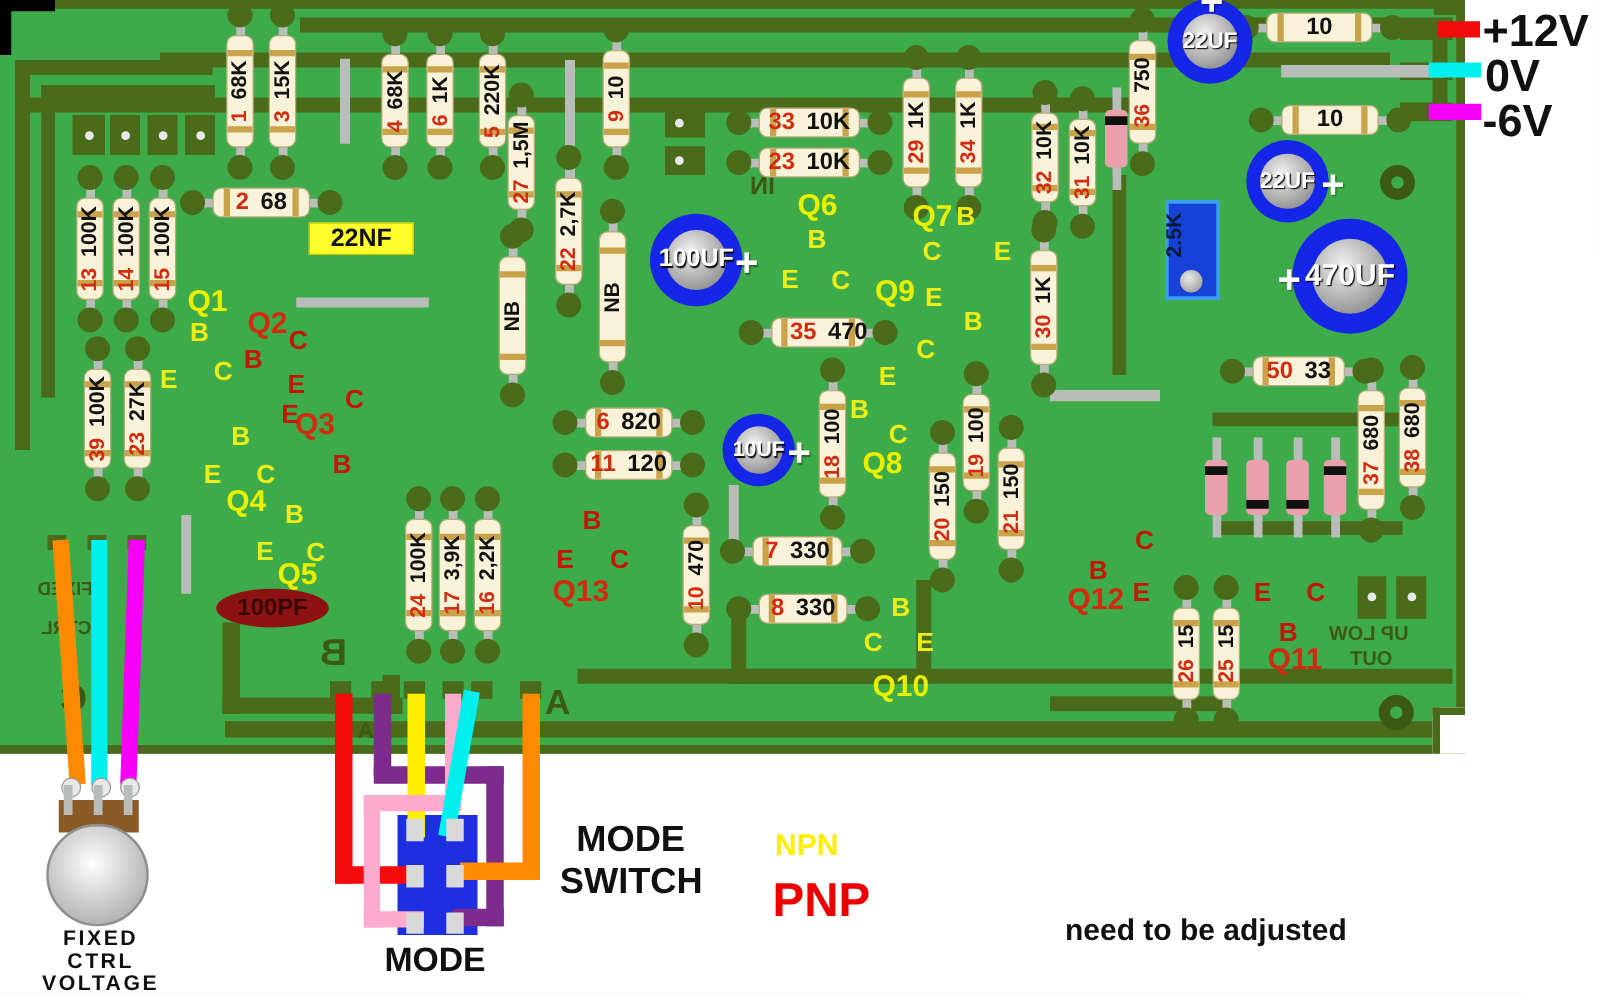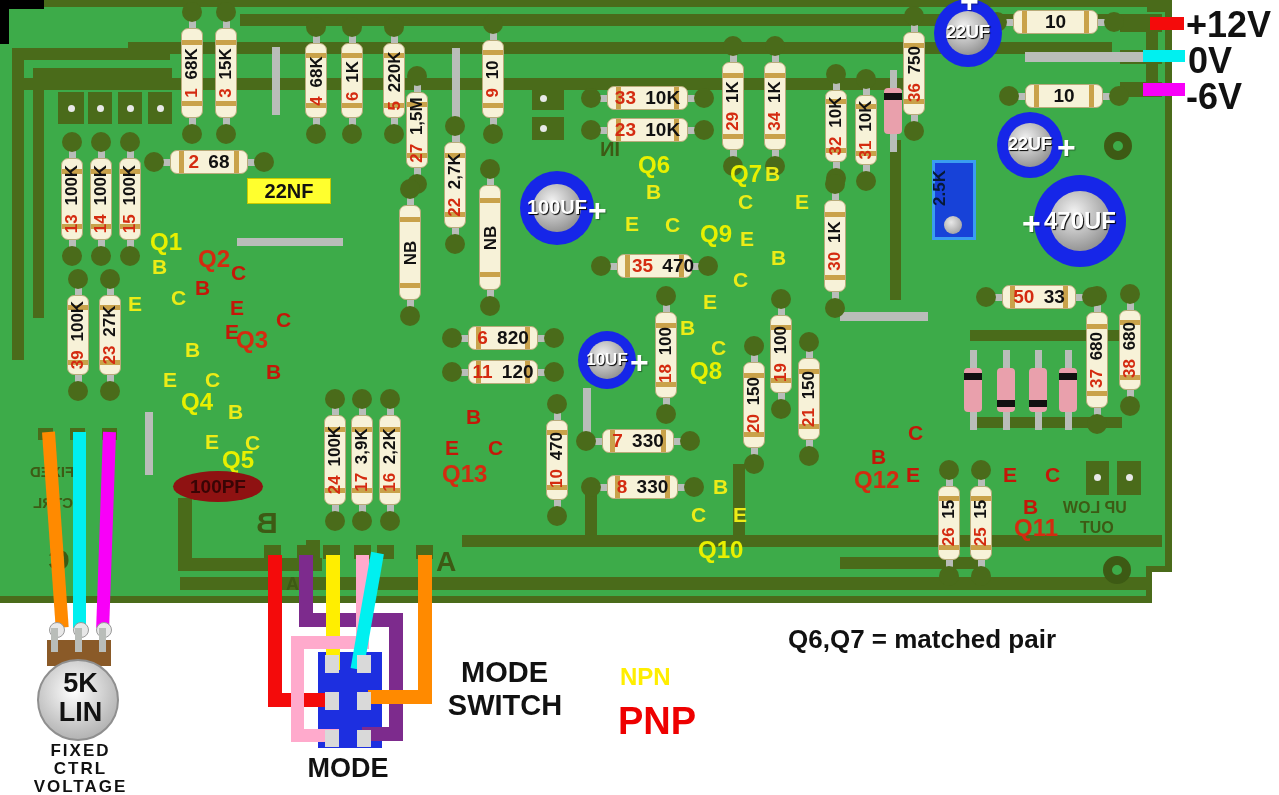--- a/index.html
+++ b/index.html
@@ -595,26 +595,24 @@
   <div id="trim-screw"></div>
 
   <div class="ann" id="lbl-p12">+12V</div>
   <div class="ann" id="lbl-0v">0V</div>
   <div class="ann" id="lbl-m6">-6V</div>
 
   <div class="ann" id="lbl-mode2">SWITCH</div>
   <div class="ann" id="lbl-mode1">MODE</div>
   <div class="ann" id="lbl-npn">NPN</div>
   <div class="ann" id="lbl-pnp">PNP</div>
-  <div class="ann" id="note0">Q6,Q7 = matched pair</div>
+  <div class="ann" id="note3">need to be adjusted</div>
 
   <div id="pot-body"></div>
   <div id="pot-circle"></div>
-  <div class="ann" id="pot-l1">5K</div>
-  <div class="ann" id="pot-l2">LIN</div>
   <div class="ann" id="pot-c0">FIXED</div>
   <div class="ann" id="pot-c1">CTRL</div>
   <div class="ann" id="pot-c2">VOLTAGE</div>
 
   <div id="dpdt-body"></div>
   <div id="dpdt-slots"></div>
   <div class="ann" id="lbl-dpdt">MODE</div>
 
 <div class="notch" style="left: 1146px; top: 566px; width: 26px; height: 37px; border-left: 6px solid rgb(74, 107, 26); border-top: 6px solid rgb(74, 107, 26); box-sizing: border-box;"></div>
     <div class="corner" style="left: 0px; top: 0px; width: 44px; height: 9px;"></div>

